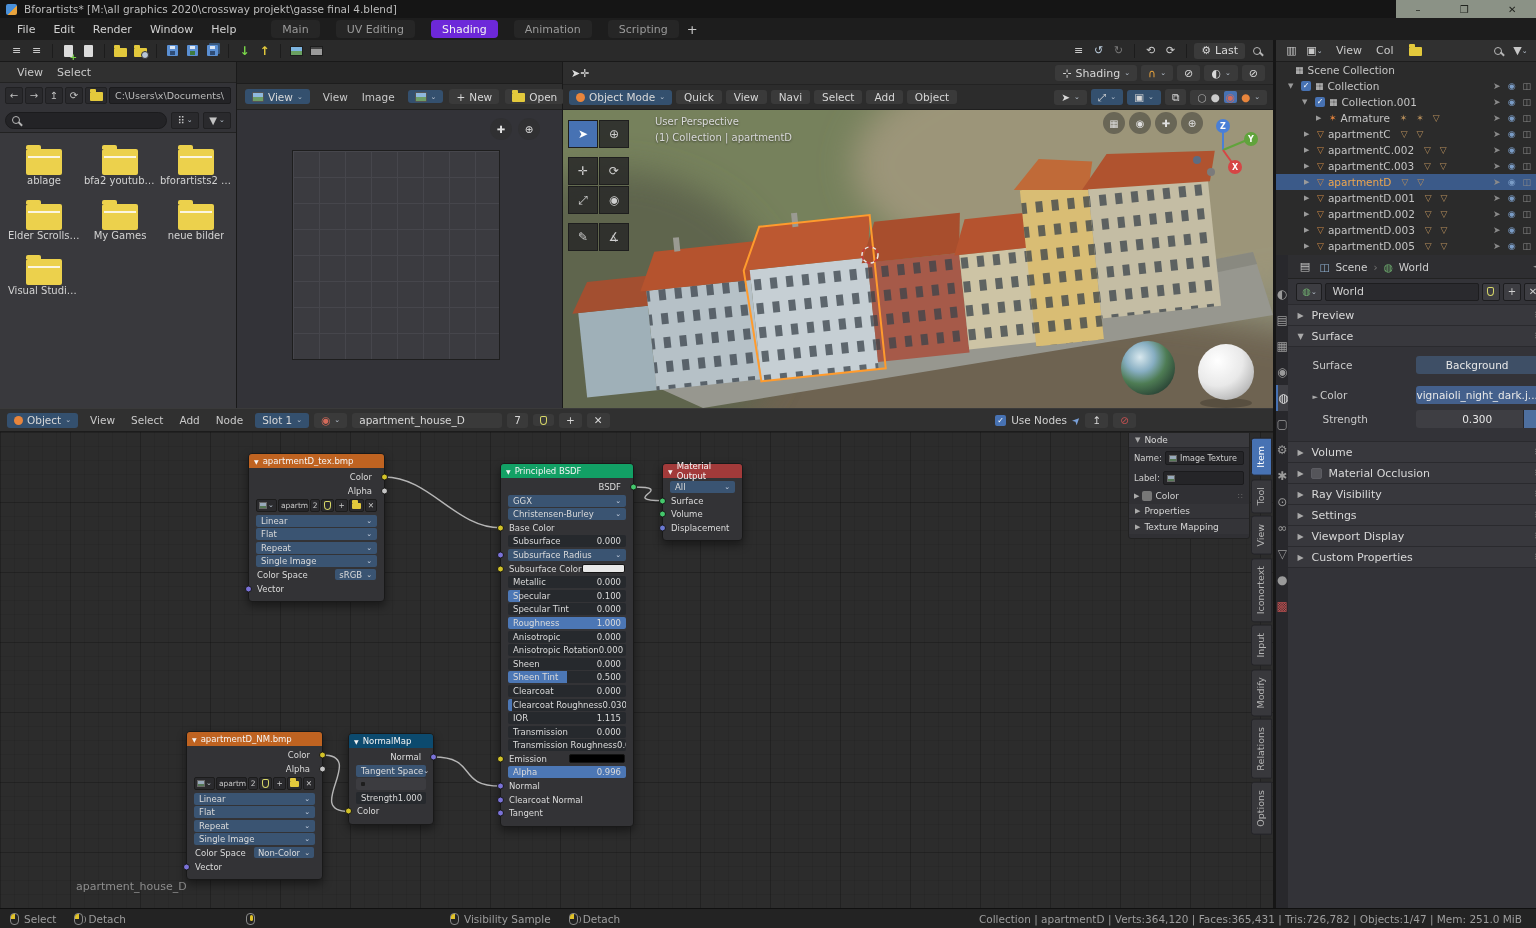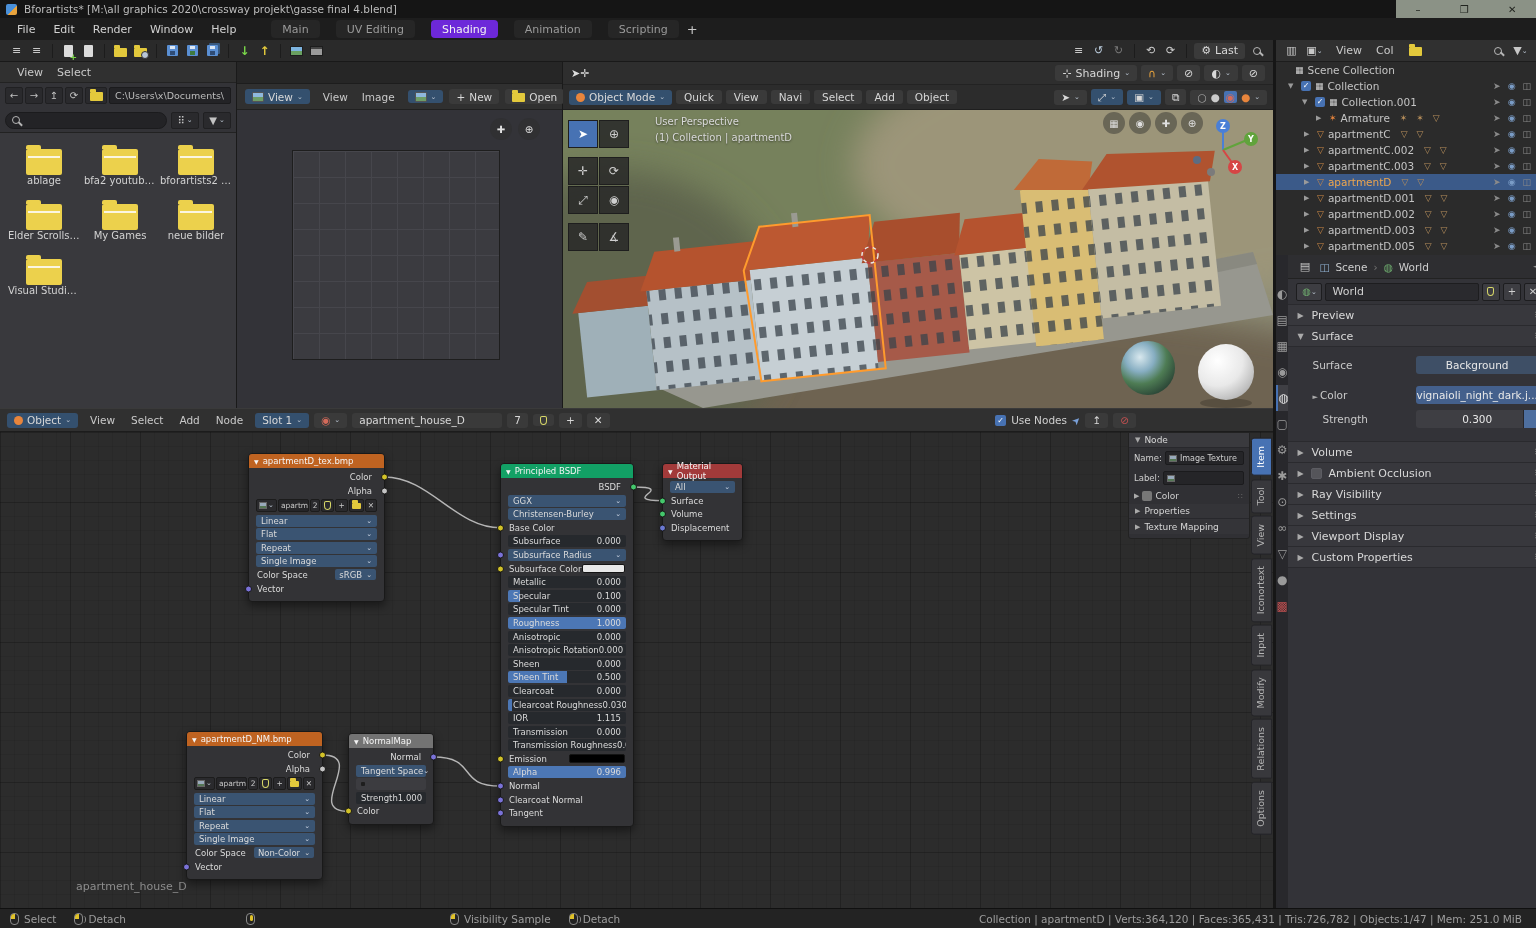--- a/index.html
+++ b/index.html
@@ -76,21 +76,21 @@
 .vover{position:absolute;z-index:6;color:#d9d9d9;font-size:10px;text-shadow:0 1px 2px rgba(0,0,0,.5)}
 .vnav{position:absolute;z-index:6;width:22px;height:22px;border-radius:50%;background:rgba(45,45,45,.45);display:flex;align-items:center;justify-content:center;color:#e0e0e0;font-size:10px}
 
 #nehead{left:0;top:408px;width:1273px;height:24px;background:#303030;border-top:1px solid #3a3a3a;border-bottom:1px solid #1c1c1c;display:flex;align-items:center;gap:5px;padding:0 7px;font-size:10.5px}
 #nbody{left:0;top:432px;width:1273px;height:476px;background-color:#2c2c2c;background-image:linear-gradient(rgba(0,0,0,.16) 1px,transparent 1px),linear-gradient(90deg,rgba(0,0,0,.16) 1px,transparent 1px),linear-gradient(rgba(0,0,0,.08) 1px,transparent 1px),linear-gradient(90deg,rgba(0,0,0,.08) 1px,transparent 1px);background-size:70px 70px,70px 70px,14px 14px,14px 14px;overflow:hidden}
 #wires{position:absolute;left:0;top:0;width:1273px;height:476px;z-index:1;pointer-events:none}
 #wires path{stroke:#cfcfcf;stroke-width:1.4;fill:none;opacity:.85}
 .node{position:absolute;background:#333336;border:1px solid #191919;border-radius:4px;box-shadow:0 4px 10px rgba(0,0,0,.45);z-index:2;padding-bottom:5px}
 .nhead{height:14px;display:flex;align-items:center;gap:4px;padding:0 5px;border-radius:3px 3px 0 0;font-size:8.5px;color:#f4f4f4;margin-bottom:3px}
 .nhead .x{font-size:6px}
-.nhead.orange{background:#bf6321}.nhead.green{background:#12a065}.nhead.red{background:#a23a3a}.nhead.purple{background:#737373}
+.nhead.orange{background:#bf6321}.nhead.green{background:#12a065}.nhead.red{background:#a23a3a}.nhead.purple{background:#0c4a6e}
 .nrow{position:relative;height:12px;margin:0 7px 1.6px;display:flex;align-items:center;border-radius:2px;font-size:8.5px;color:#dadada;padding:0 5px}
 .nrow.dropdown{background:#3a5472}
 .nrow.dropdown::after{content:"⌄";margin-left:auto;font-size:7px;color:#cfd8e6}
 .nrow.slider,.nrow.value{background:#26292d;overflow:hidden}
 .nrow.output{justify-content:flex-end}
 .nrow.plain,.nrow.color,.nrow.pair{background:transparent;padding:0 1px}
 .nrow.field{background:#3c3c40}
 .nrow.field::before{content:"";width:4px;height:4px;background:#1e1e1e;border-radius:1px}
 .fill{position:absolute;left:0;top:0;bottom:0;background:#4c77b5;display:none}
 .nrow.slider .fill{display:block}
@@ -1325,21 +1325,21 @@
           <div class="phead">
             <span class="pexp">▶</span>
 
             <span>Volume</span>
             <span class="grip">⠿</span>
           </div>
 
           <div class="phead">
             <span class="pexp">▶</span>
             <span class="pchk on"></span>
-            <span>Ambient Occlusion</span>
+            <span>Material Occlusion</span>
             <span class="grip">⠿</span>
           </div>
 
           <div class="phead">
             <span class="pexp">▶</span>
 
             <span>Ray Visibility</span>
             <span class="grip">⠿</span>
           </div>
 

